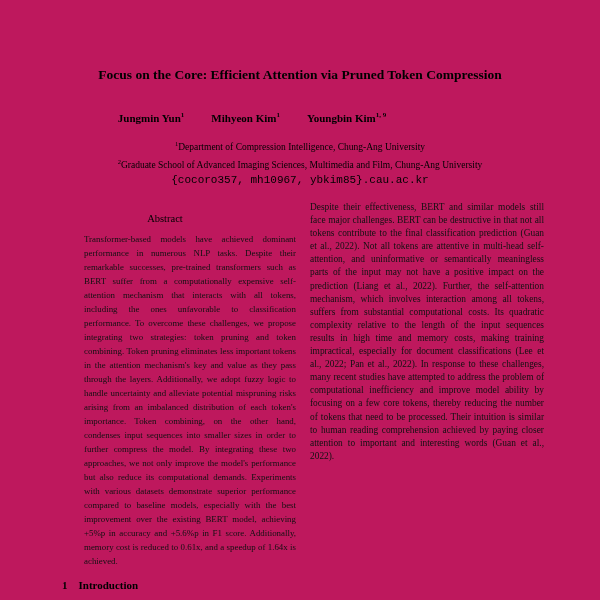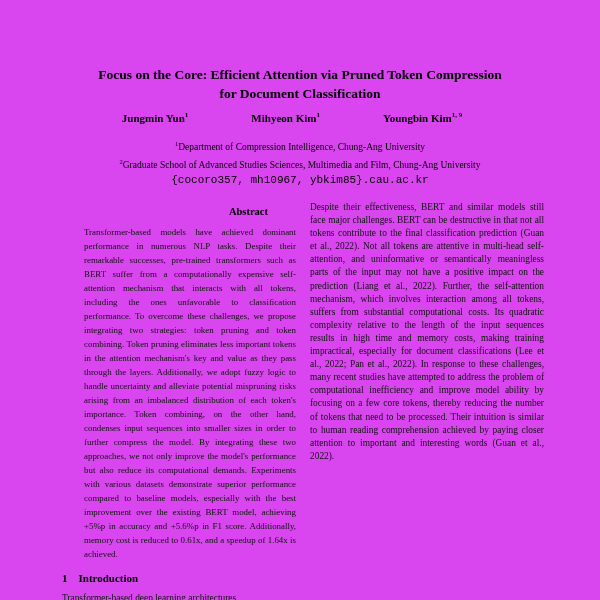--- a/index.html
+++ b/index.html
@@ -1,53 +1,53 @@
 <!DOCTYPE html>
 <html><head>
 <meta charset="utf-8">
 <style>
   html,body{margin:0;padding:0;background:#e8e8e8;}
   .page{
     position:relative;
     width:600px;height:600px;
-    background:#d946ef;
+    background:#be185d;
     overflow:hidden;
     color:#111;
     font-family:"Liberation Serif","DejaVu Serif",serif;
   }
   .title{
     position:absolute;top:65px;left:50px;width:500px;
     text-align:center;font-weight:bold;font-size:13.5px;line-height:19px;
     color:#000;
   }
   .authors{
     position:absolute;top:111px;left:0;width:504px;
-    display:flex;justify-content:center;gap:63px;
-    font-weight:bold;font-size:11px;color:#000;padding-left:40px;
+    display:flex;justify-content:center;gap:27px;
+    font-weight:bold;font-size:11px;color:#000;
   }
   .authors sup{font-size:7px;font-weight:bold;}
   .affil-block{
     position:absolute;top:137px;left:30px;width:540px;
     text-align:center;font-size:9.5px;line-height:13.5px;color:#000;
   }
   .affil-block sup{font-size:6.5px;}
   .email{
     font-family:"Liberation Mono","DejaVu Sans Mono",monospace;
     font-size:11px;letter-spacing:0px;margin-top:2px;
   }
   .col-left{
     position:absolute;left:62px;top:197px;width:236px;
   }
   .col-right{
     position:absolute;left:310px;top:201px;width:234px;
     font-size:9.4px;line-height:13.1px;text-align:justify;
   }
   .abstract-heading{
-    text-align:right;font-weight:bold;font-size:10.5px;color:#000;
-    margin:9px 30px 8px 0;
+    text-align:center;font-weight:normal;font-size:10.5px;color:#000;
+    margin:16px 30px 8px 0;
   }
   .abstract-body{
     margin:0 2px 0 22px;
     font-size:8.9px;line-height:14px;text-align:justify;
   }
   .section-heading{
     display:flex;gap:11px;
     font-weight:bold;font-size:11px;color:#000;
     margin-top:11px;margin-bottom:8px;
   }
@@ -57,32 +57,31 @@
   .col-right p{margin:0;}
   .col-right p + p{text-indent:11px;margin-top:1px;}
 </style>
 </head>
 <body>
 
 <div class="page">
 
   <div class="title">
     <span>Focus on the Core: Efficient Attention via Pruned Token Compression</span><br>
-    <span>for Document Classification</span>
   </div>
 
   <div class="authors">
     <span><span>Jungmin Yun</span><sup>1</sup></span>
     <span><span>Mihyeon Kim</span><sup>1</sup></span>
     <span><span>Youngbin Kim</span><sup>1, 9</sup></span>
   </div>
 
   <div class="affil-block">
     <div><sup>1</sup><span>Department of Compression Intelligence, Chung-Ang University</span></div>
-    <div><sup>2</sup><span>Graduate School of Advanced Studies Sciences, Multimedia and Film, Chung-Ang University</span></div>
+    <div><sup>2</sup><span>Graduate School of Advanced Imaging Sciences, Multimedia and Film, Chung-Ang University</span></div>
     <div class="email">{cocoro357, mh10967, ybkim85}.cau.ac.kr</div>
   </div>
 
   <div class="col-left">
     <div class="abstract-heading">Abstract</div>
     <div class="abstract-body">Transformer-based models have achieved dominant performance in numerous NLP tasks. Despite their remarkable successes, pre-trained transformers such as BERT suffer from a computationally expensive self-attention mechanism that interacts with all tokens, including the ones unfavorable to classification performance. To overcome these challenges, we propose integrating two strategies: token pruning and token combining. Token pruning eliminates less important tokens in the attention mechanism's key and value as they pass through the layers. Additionally, we adopt fuzzy logic to handle uncertainty and alleviate potential mispruning risks arising from an imbalanced distribution of each token's importance. Token combining, on the other hand, condenses input sequences into smaller sizes in order to further compress the model. By integrating these two approaches, we not only improve the model's performance but also reduce its computational demands. Experiments with various datasets demonstrate superior performance compared to baseline models, especially with the best improvement over the existing BERT model, achieving +5%p in accuracy and +5.6%p in F1 score. Additionally, memory cost is reduced to 0.61x, and a speedup of 1.64x is achieved.</div>
     <div class="section-heading">
       <span>1</span>
       <span>Introduction</span>
     </div>

